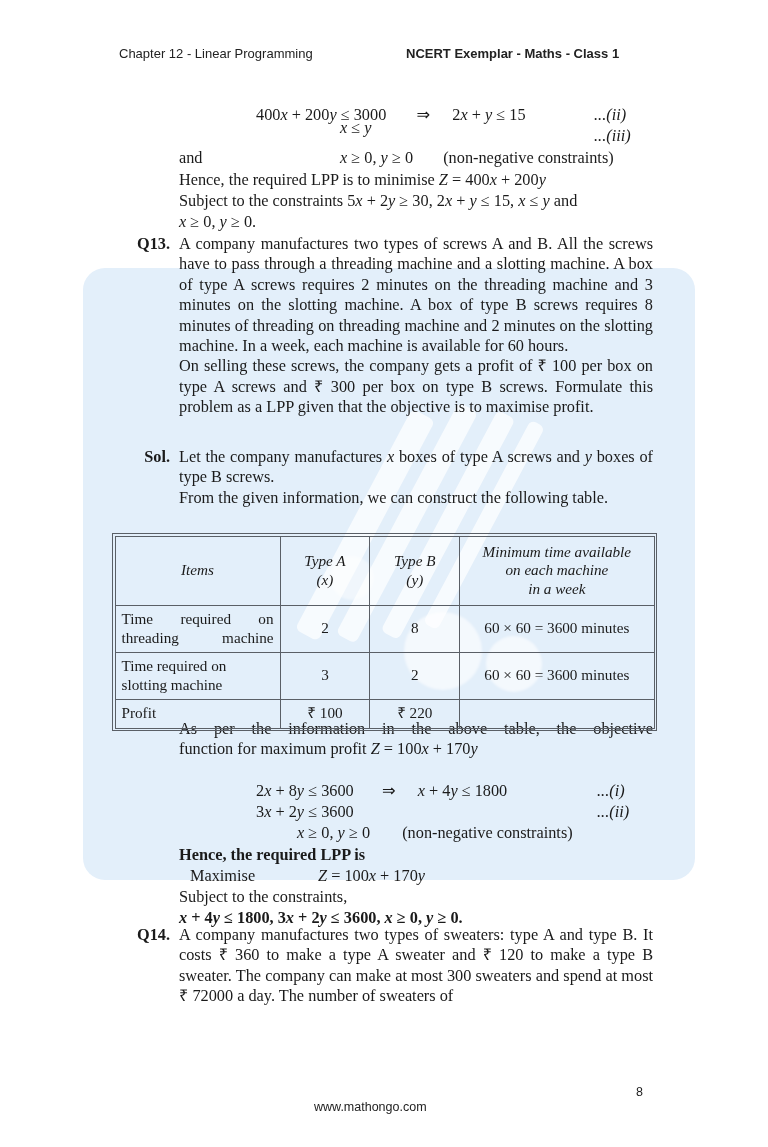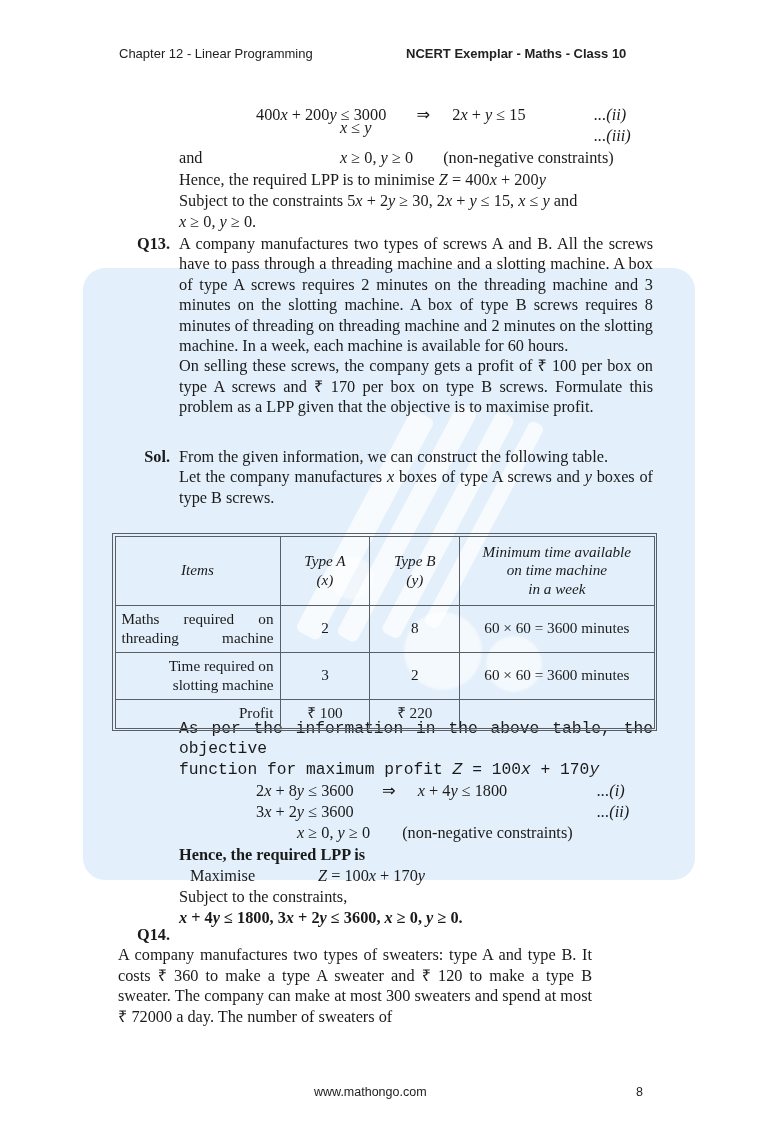--- a/index.html
+++ b/index.html
@@ -158,40 +158,40 @@
   .col-items  { width: 168px; font-style: italic; }
   .col-a      { width: 85px; }
   .col-b      { width: 85px; }
   .col-min    { width: 202px; }
   .cell-center { text-align: center; }
   .cell-just {
     text-align: justify;
     text-justify: inter-word;
     text-align-last: justify;
   }
-  .cell-left { text-align: right; }
+  .cell-left { text-align: left; }
   .row-tall td { height: 40px; }
   .row-profit td { height: 22px; }
   .sub { display: block; }
 
   
   .page-footer {
     position: absolute;
     top: 1085px;
     left: 0;
     width: 768px;
     font-family: "Liberation Sans", sans-serif;
     font-size: 12.5px;
     color: #222;
     z-index: 6;
   }
   .ft-url {
     position: absolute;
     left: 314px;
-    top: 0;
+    top: 15px;
     text-align: center;
   }
   .ft-page {
     position: absolute;
     left: 636px;
     top: 0;
   }
 </style>
 </head>
 <body>
@@ -203,21 +203,21 @@
   <div class="wm-stroke" style="left:476px; top:410px; width:16px; height:230px; transform:rotate(28deg);"></div>
   <div class="wm-blob" style="left:404px; top:612px; width:78px; height:78px;"></div>
   <div class="wm-blob" style="left:486px; top:636px; width:56px; height:56px;"></div>
   <div class="wm-blob" style="left:330px; top:556px; width:44px; height:44px; background:rgba(255,255,255,0.45);"></div>
 </div>
 
 <div class="highlight-panel"></div>
 
 <div class="page-header">
   <span class="hdr-left">Chapter 12 - Linear Programming</span>
-  <span class="hdr-right">NCERT Exemplar - Maths - Class 10</span>
+  <span class="hdr-right">NCERT Exemplar - Maths - Class 1</span>
 </div>
 
 <div class="content">
 
   <div class="eqrow" style="left:256px; top:105px;">
     <span>400<i>x</i> + 200<i>y</i> ≤ 3000</span>
     <span style="display:inline-block;width:22px;"></span>
     <span>⇒</span>
     <span style="display:inline-block;width:14px;"></span>
     <span>2<i>x</i> + <i>y</i> ≤ 15</span>
@@ -237,35 +237,35 @@
   </div>
 
   <div class="blk" style="left:179px; top:170px; width:520px; white-space:nowrap;">Hence, the required LPP is to minimise <i>Z</i> = 400<i>x</i> + 200<i>y</i></div>
   <div class="blk" style="left:179px; top:191px; width:520px; white-space:nowrap;">Subject to the constraints 5<i>x</i> + 2<i>y</i> ≥ 30, 2<i>x</i> + <i>y</i> ≤ 15, <i>x</i> ≤ <i>y</i> and</div>
   <div class="blk" style="left:179px; top:212px; width:520px; white-space:nowrap;"><i>x</i> ≥ 0, <i>y</i> ≥ 0.</div>
 
   <div class="qitem" style="left:118px; top:234px; width:535px;">
     <div class="qlabel" style="width:52px; padding-right:9px;">Q13.</div>
     <div class="qbody" style="width:474px;">
       <p>A company manufactures two types of screws A and B. All the screws have to pass through a threading machine and a slotting machine. A box of type A screws requires 2 minutes on the threading machine and 3 minutes on the slotting machine. A box of type B screws requires 8 minutes of threading on threading machine and 2 minutes on the slotting machine. In a week, each machine is available for 60 hours.</p>
-      <p>On selling these screws, the company gets a profit of ₹ 100 per box on type A screws and ₹ 170 per box on type B screws. Formulate this problem as a LPP given that the objective is to maximise profit.</p>
+      <p>On selling these screws, the company gets a profit of ₹ 100 per box on type A screws and ₹ 300 per box on type B screws. Formulate this problem as a LPP given that the objective is to maximise profit.</p>
     </div>
   </div>
 
   <div class="qitem" style="left:118px; top:447px; width:535px;">
     <div class="qlabel" style="width:52px; padding-right:9px;">Sol.</div>
     <div class="qbody" style="width:474px;">
+      <p>Let the company manufactures <i>x</i> boxes of type A screws and <i>y</i> boxes of type B screws.</p>
       <p>From the given information, we can construct the following table.</p>
-      <p>Let the company manufactures <i>x</i> boxes of type A screws and <i>y</i> boxes of type B screws.</p>
     </div>
   </div>
 
   <div class="qitem" style="left:118px; top:719px; width:535px;">
     <div class="qlabel" style="width:52px; padding-right:9px;"></div>
-    <div class="qbody nojust" style="width:474px;font-family:Liberation Mono, monospace;">
+    <div class="qbody nojust" style="width:474px;">
       <p style="text-align:justify;text-align-last:justify;">As per the information in the above table, the objective</p>
       <p>function for maximum profit <i>Z</i> = 100<i>x</i> + 170<i>y</i></p>
     </div>
   </div>
 
   <div class="eqrow" style="left:256px; top:781px;">
     <span>2<i>x</i> + 8<i>y</i> ≤ 3600</span>
     <span style="display:inline-block;width:20px;"></span>
     <span>⇒</span>
     <span style="display:inline-block;width:14px;"></span>
@@ -281,21 +281,21 @@
     <span style="display:inline-block;width:24px;"></span>
     <span>(non-negative constraints)</span>
   </div>
 
   <div class="blk" style="left:179px; top:845px; white-space:nowrap;font-weight:bold;">Hence, the required LPP is</div>
   <div class="blk" style="left:190px; top:866px; white-space:nowrap;">Maximise</div>
   <div class="blk" style="left:318px; top:866px; white-space:nowrap;"><i>Z</i> = 100<i>x</i> + 170<i>y</i></div>
   <div class="blk" style="left:179px; top:887px; white-space:nowrap;">Subject to the constraints,</div>
   <div class="blk" style="left:179px; top:908px; white-space:nowrap;font-weight:bold;"><i>x</i> + 4<i>y</i> ≤ 1800, 3<i>x</i> + 2<i>y</i> ≤ 3600, <i>x</i> ≥ 0, <i>y</i> ≥ 0.</div>
 
-  <div class="qitem" style="left:118px; top:925px; width:535px;flex-direction:column;">
+  <div class="qitem" style="left:118px; top:925px; width:535px;">
     <div class="qlabel" style="width:52px; padding-right:9px;">Q14.</div>
     <div class="qbody" style="width:474px;">
       <p>A company manufactures two types of sweaters: type A and type B. It costs ₹ 360 to make a type A sweater and ₹ 120 to make a type B sweater. The company can make at most 300 sweaters and spend at most ₹ 72000 a day. The number of sweaters of</p>
     </div>
   </div>
 
 </div>
 
 <div class="data-table-wrap">
   <table class="data-table">
@@ -307,26 +307,26 @@
         <td class="th-cell col-a">
           <span>Type A</span>
           <span class="sub">(x)</span>
         </td>
         <td class="th-cell col-b">
           <span>Type B</span>
           <span class="sub">(y)</span>
         </td>
         <td class="th-cell col-min">
           <span>Minimum time available</span>
-          <span class="sub">on time machine</span>
+          <span class="sub">on each machine</span>
           <span class="sub">in a week</span>
         </td>
       </tr>
       <tr class="row-tall">
-        <td class="cell-just">Maths required on threading machine</td>
+        <td class="cell-just">Time required on threading machine</td>
         <td class="cell-center">2</td>
         <td class="cell-center">8</td>
         <td class="cell-center">60 × 60 = 3600 minutes</td>
       </tr>
       <tr class="row-tall">
         <td class="cell-left">Time required on slotting machine</td>
         <td class="cell-center">3</td>
         <td class="cell-center">2</td>
         <td class="cell-center">60 × 60 = 3600 minutes</td>
       </tr>

